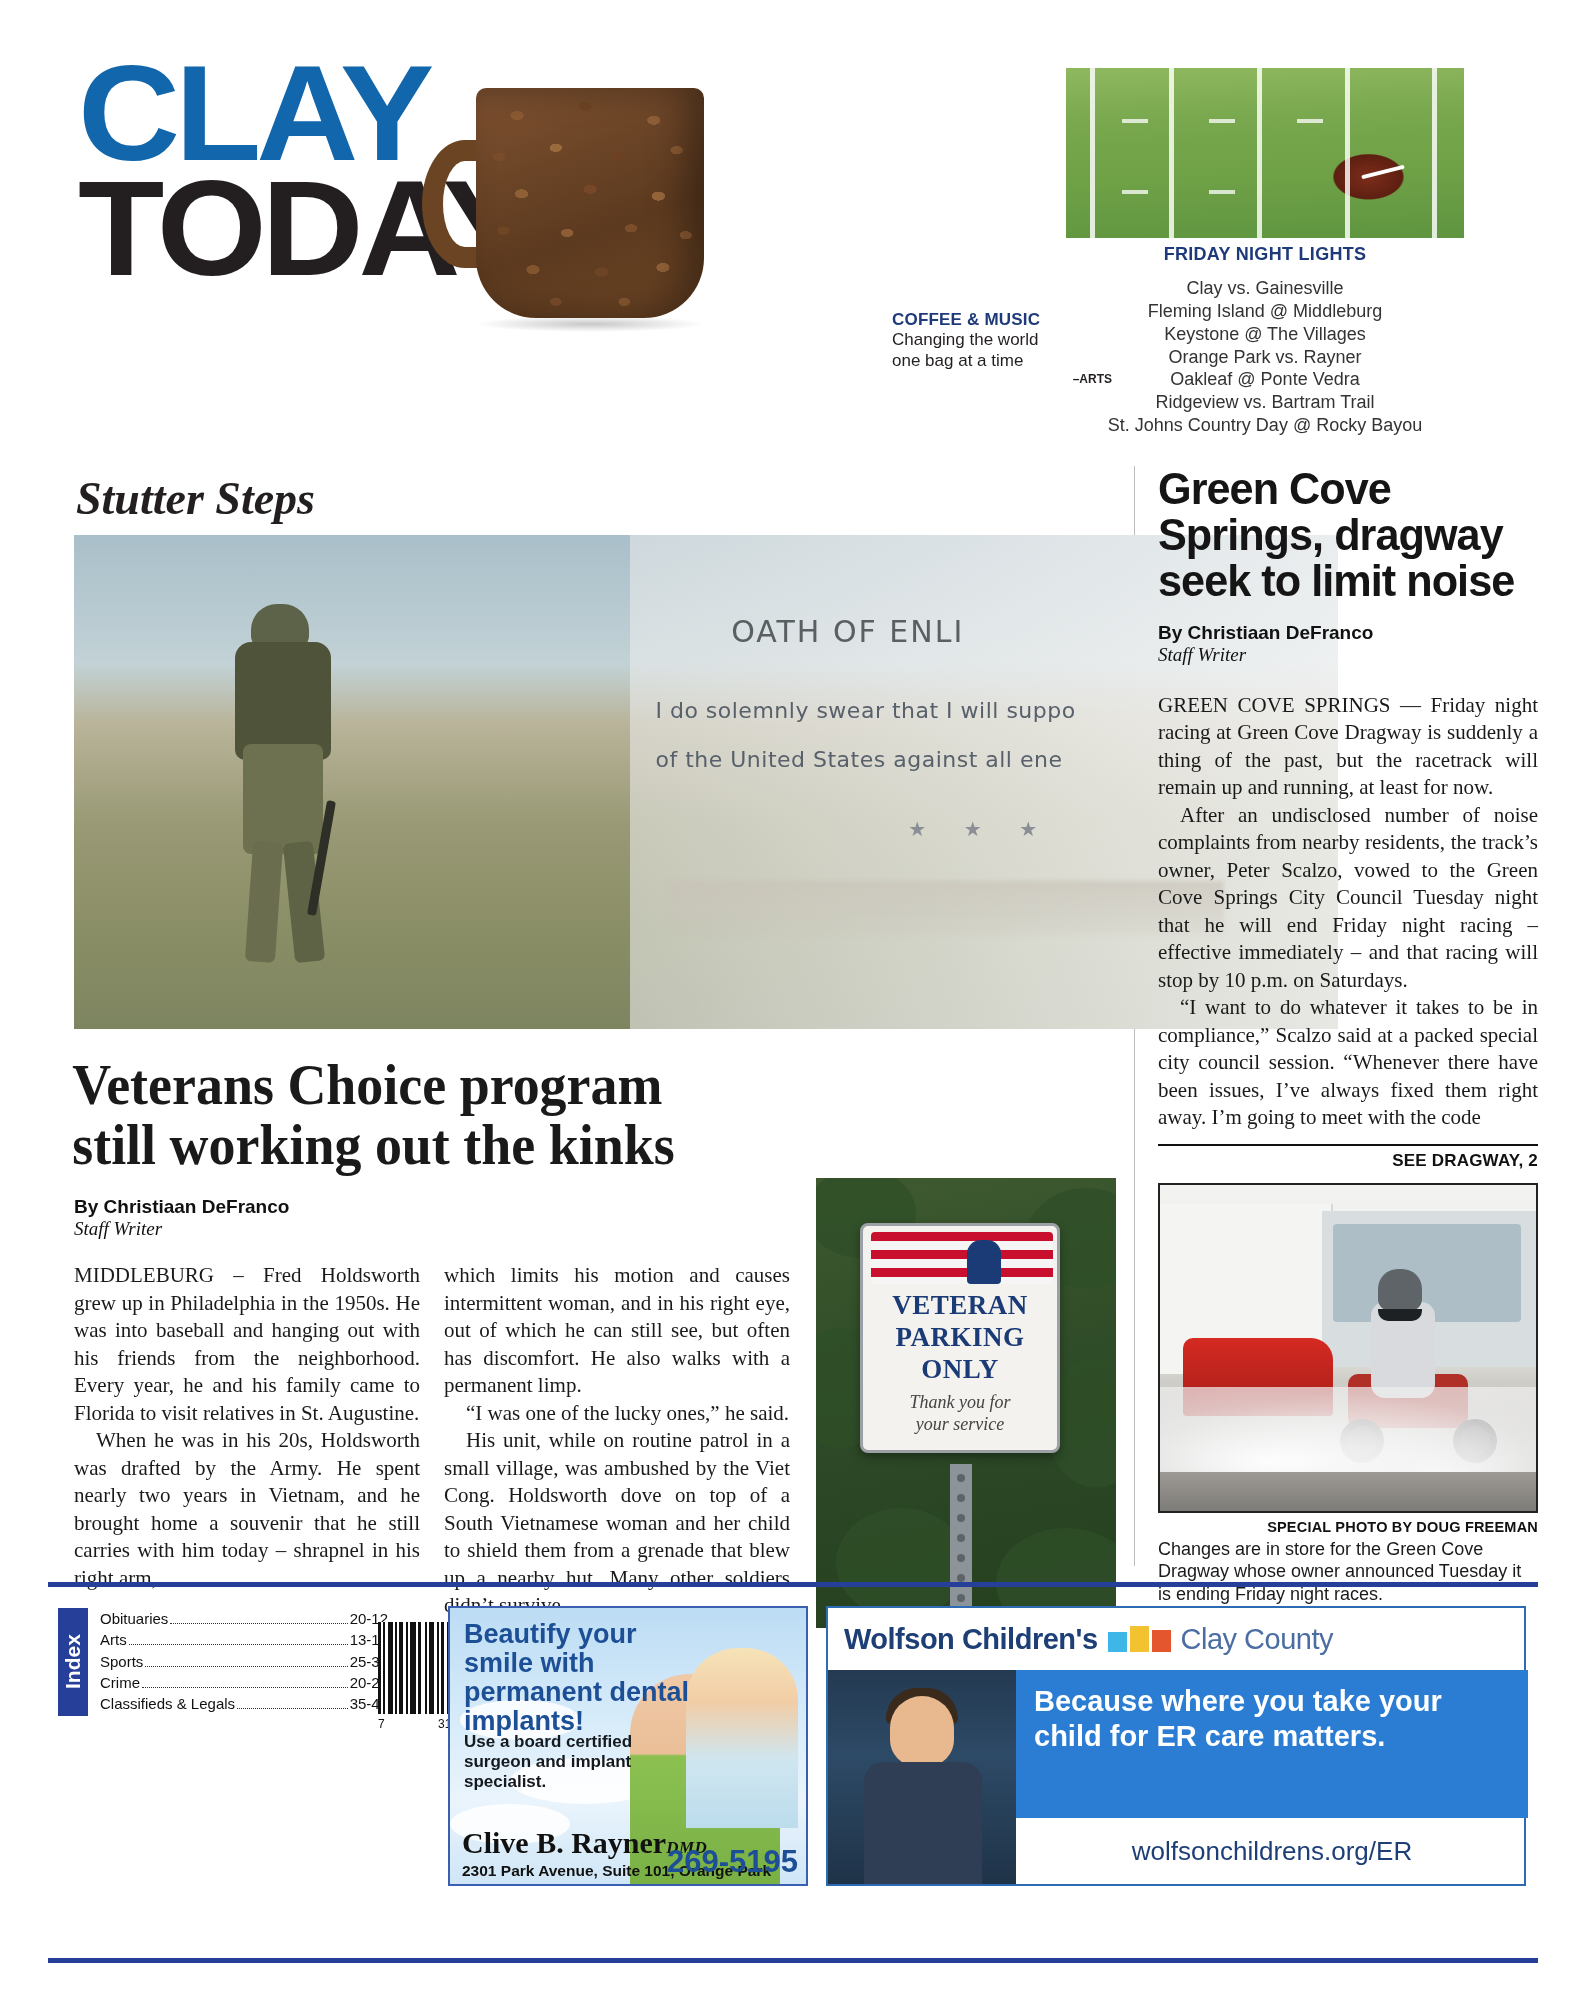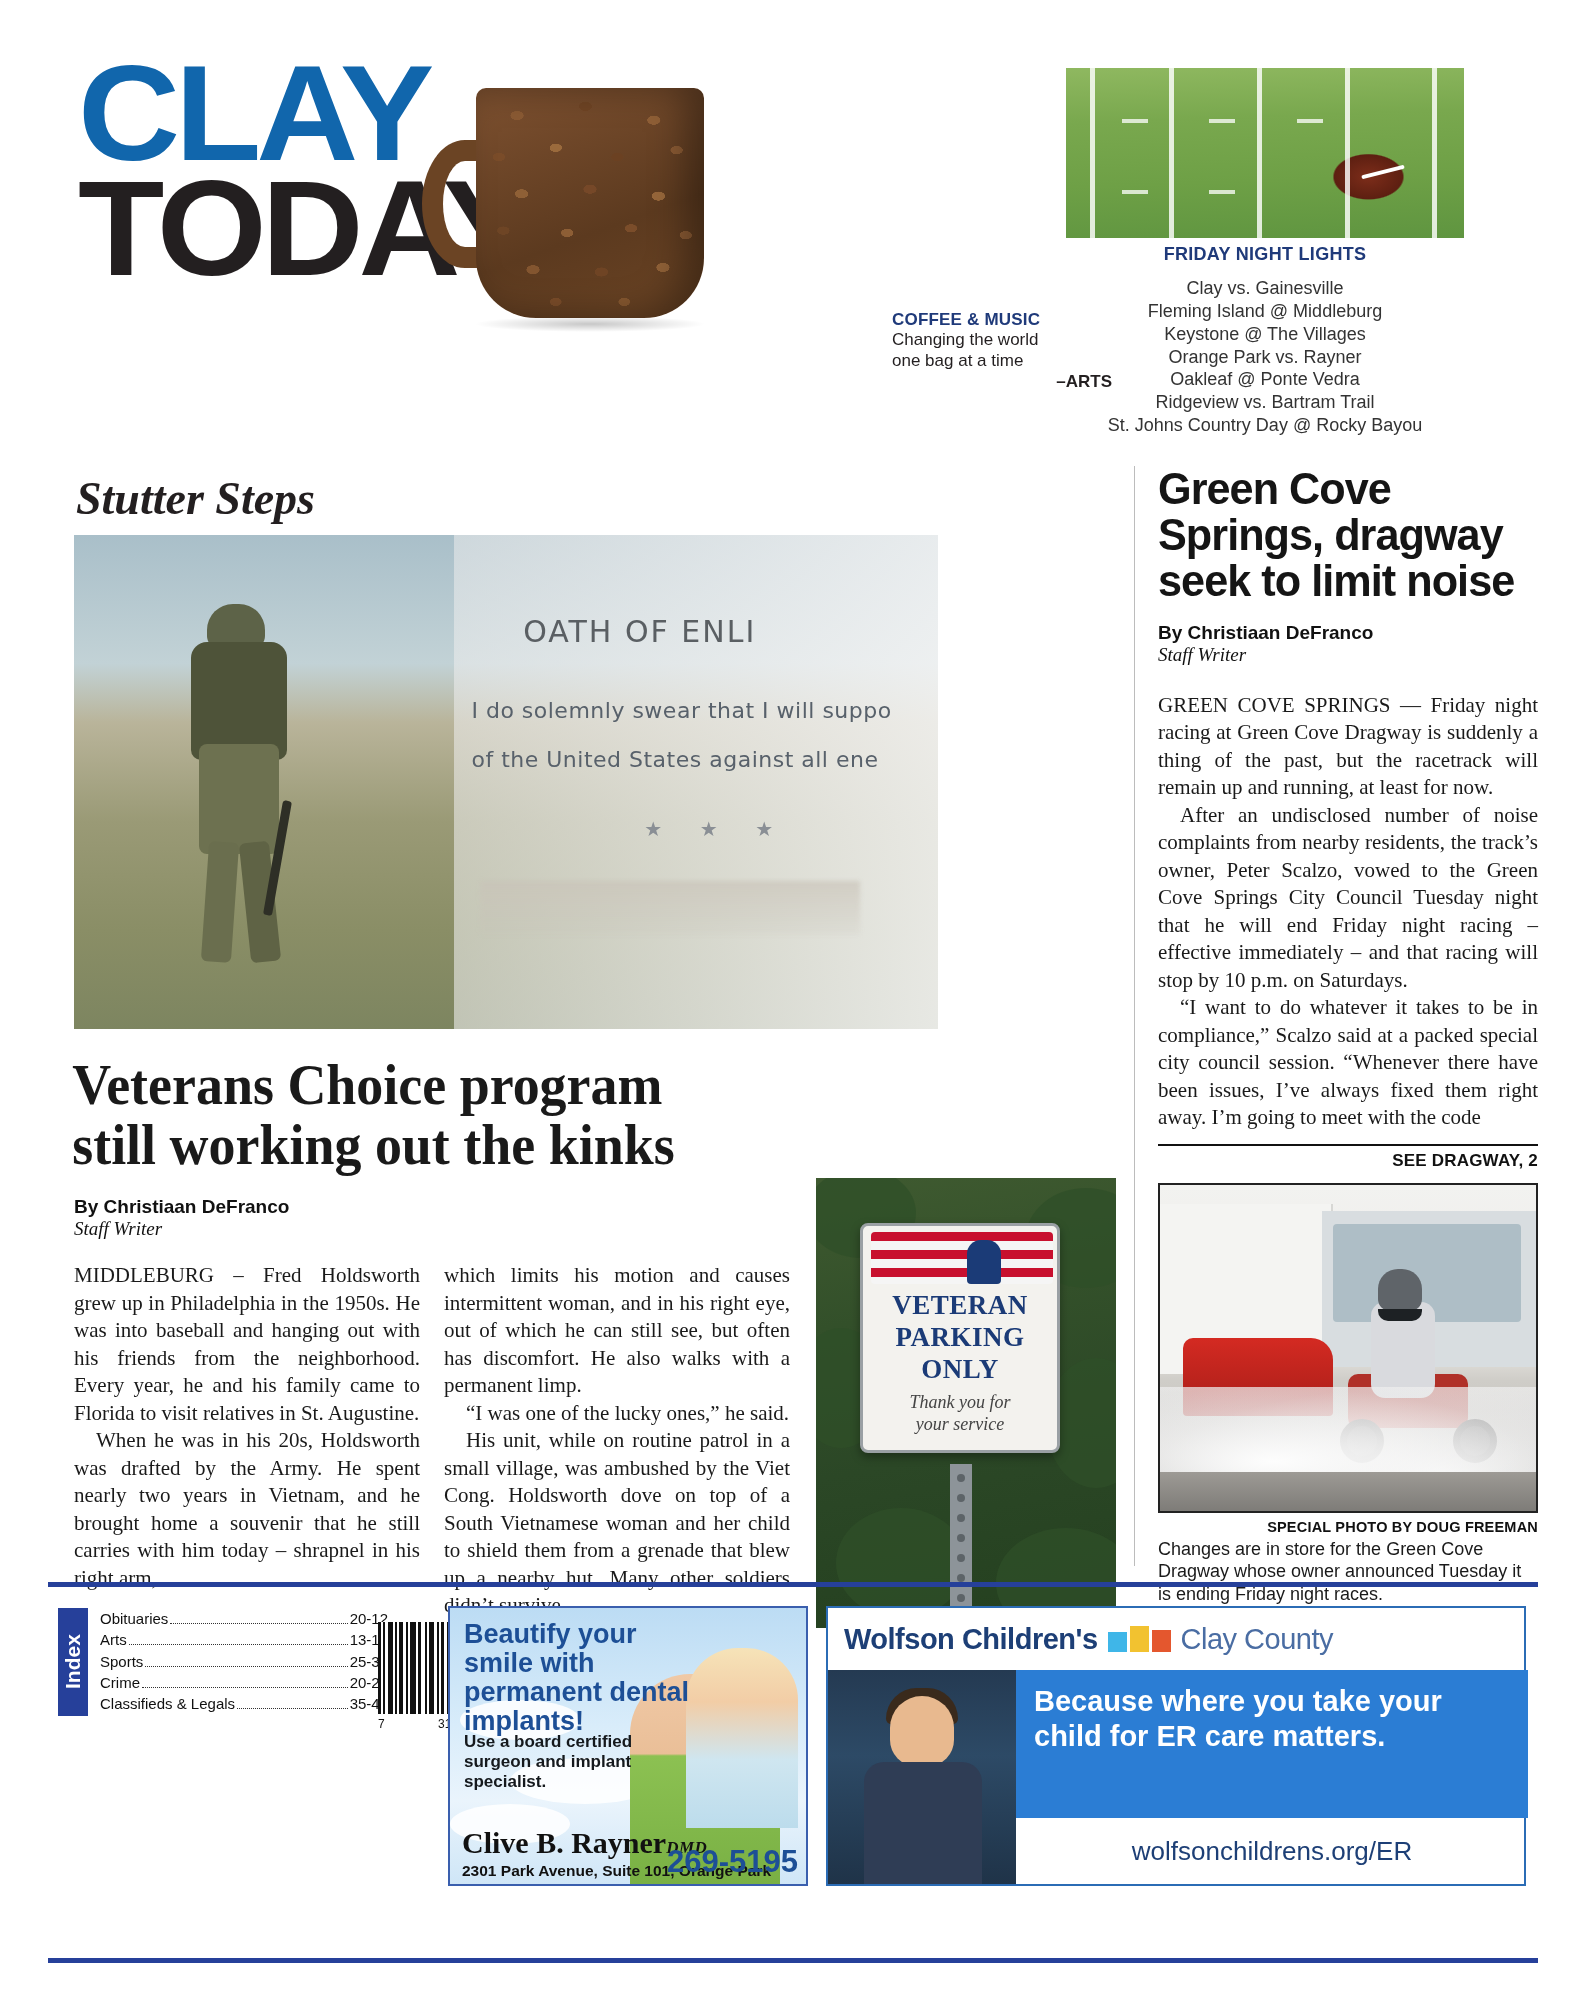--- a/index.html
+++ b/index.html
@@ -63,21 +63,21 @@
     background: transparent;
   }
   .mug-shadow {
     position: absolute; left: 56px; top: 228px; width: 232px; height: 16px;
     background: radial-gradient(ellipse at center, rgba(0,0,0,.22), rgba(0,0,0,0) 70%);
   }
 
   .teaser { position: absolute; left: 892px; top: 310px; width: 220px; }
   .teaser-kicker { font-size: 17px; font-weight: bold; color: #1f3a7a; letter-spacing: .2px; }
   .teaser-line { font-size: 17px; color: #231f20; line-height: 1.22; }
-  .teaser-tag { font-size: 17px; font-weight: bold; color: #231f20; text-align: right; margin-top: 1px; }
+  .teaser-tag { font-size: 12px; font-weight: bold; color: #231f20; text-align: right; margin-top: 1px; }
 
   
   .fnl-photo {
     position: absolute; left: 1066px; top: 68px; width: 398px; height: 170px;
     background:
       radial-gradient(ellipse 62px 40px at 76% 64%, #7d2d1a 0%, #5d1f11 55%, transparent 58%),
       linear-gradient(178deg, #8fb860 0%, #79a84e 30%, #6ea046 65%, #5f9540 100%);
     overflow: hidden;
   }
   .fnl-photo .yard {
@@ -111,21 +111,21 @@
   .right-col { position: absolute; left: 1110px; top: 0; width: 380px; }
 
   .stutter {
     font-family: "Liberation Serif", serif;
     font-style: italic; font-weight: bold; font-size: 46px;
     color: #231f20; padding: 6px 0 10px 28px;
   }
 
   
   .soldier-photo {
-    position: relative; width: 864px; height: 494px; margin-left: 26px;
+    position: relative; width: 1264px; height: 494px; margin-left: 26px;
     overflow: hidden;
     background:
       linear-gradient(180deg, #a9bfc9 0%, #c2d2d6 26%, #b9b49a 38%, #9a9a76 58%, #8a8e66 80%, #7d8560 100%);
   }
   .soldier-photo .oath-panel {
     position: absolute; left: 44%; top: 0; width: 56%; height: 100%;
     background: linear-gradient(100deg, rgba(236,236,236,.55), rgba(246,246,246,.88));
   }
   .oath-title { position: absolute; left: 52%; top: 16%; font-size: 30px; color: #5a5f63; letter-spacing: 2px; font-family: "DejaVu Sans", sans-serif; }
   .oath-l1 { position: absolute; left: 46%; top: 33%; font-size: 22px; color: #58616b; letter-spacing: .5px; font-family: "DejaVu Sans", sans-serif; }

